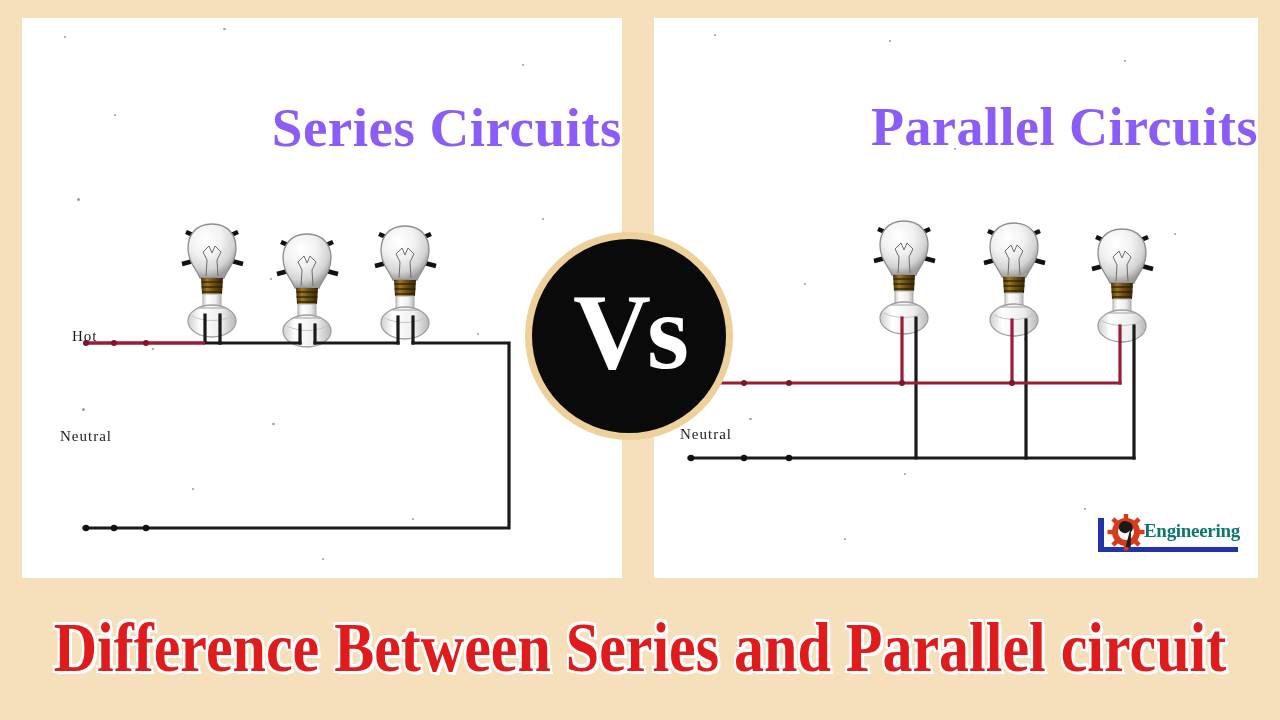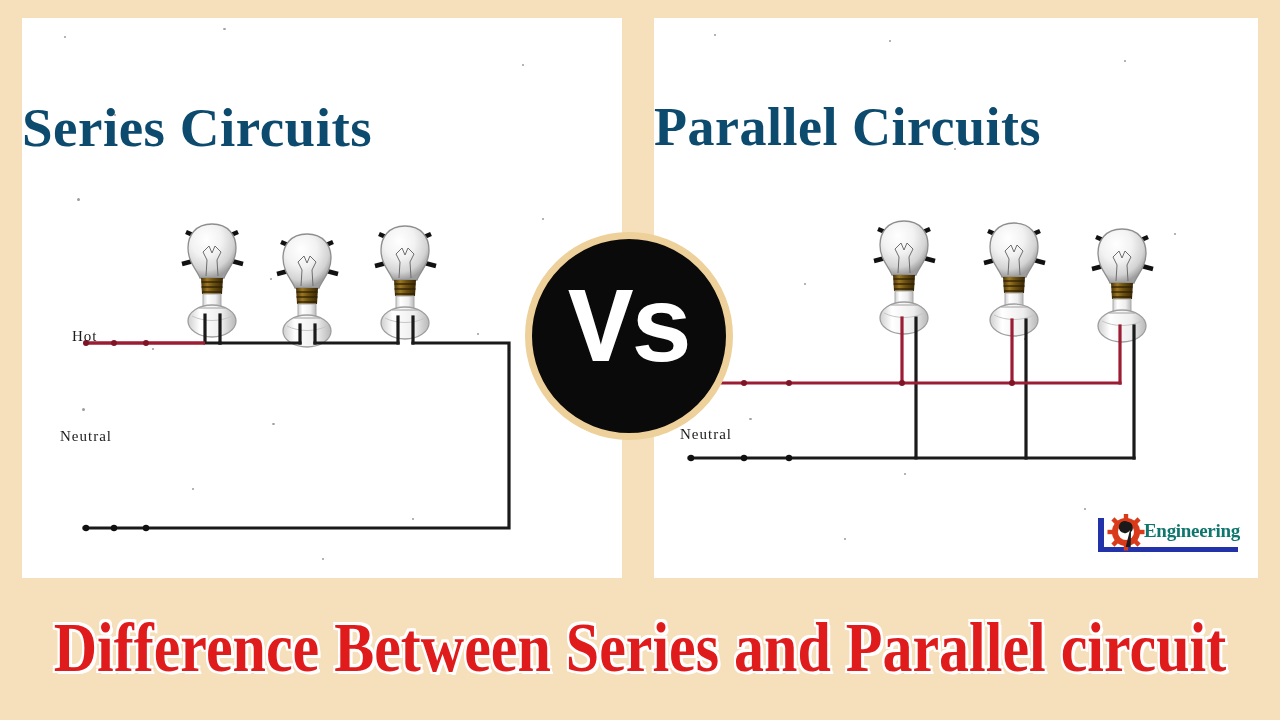--- a/index.html
+++ b/index.html
@@ -23,22 +23,22 @@
     background:#ffffff;
     overflow:hidden;
   }
   #panel-series{ left:22px;  top:18px; width:600px; height:560px; }
   #panel-parallel{ left:654px; top:18px; width:604px; height:560px; }
 
   .panel-title{
     position:absolute;
     top:78px;
     width:100%;
-    text-align:left;
-    color:#0c4a6e;
+    text-align:right;
+    color:#8b5cf6;
     font-family:"Liberation Serif", serif;
     font-weight:bold;
     font-size:55px;
     letter-spacing:.5px;
     white-space:nowrap;
   }
   #panel-parallel .panel-title{ font-size:54px; }
 
   
   .speckles{position:absolute;inset:0;pointer-events:none;}
@@ -51,21 +51,21 @@
     width:208px; height:208px;
     border-radius:50%;
     background:#0a0a0a;
     border:7px solid #edd09a;
     box-sizing:border-box;
     z-index:40;
     display:flex;align-items:center;justify-content:center;
   }
   #vs-badge .vs-text{
     color:#ffffff;
-    font-family:Liberation Mono, monospace;
+    font-family:Liberation Serif, serif;
     font-weight:bold;
     font-size:108px;
     line-height:1;
     letter-spacing:-4px;
     transform:translateY(-4px);
   }
 
   
   #caption{
     position:absolute;

